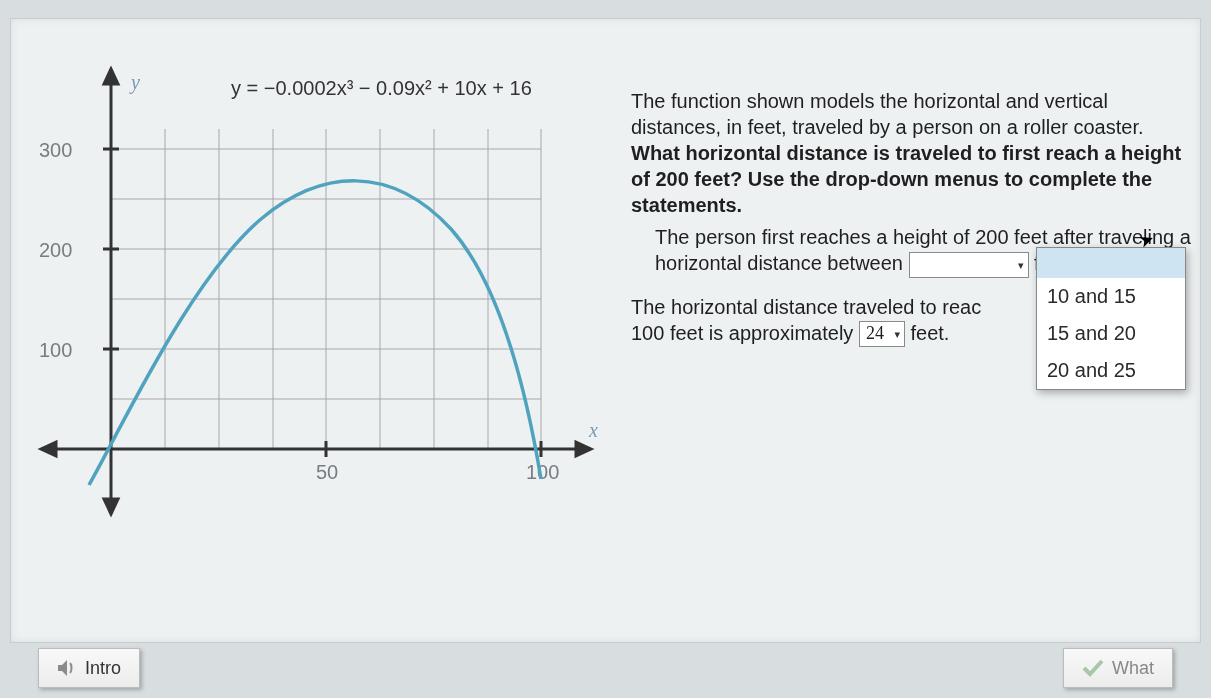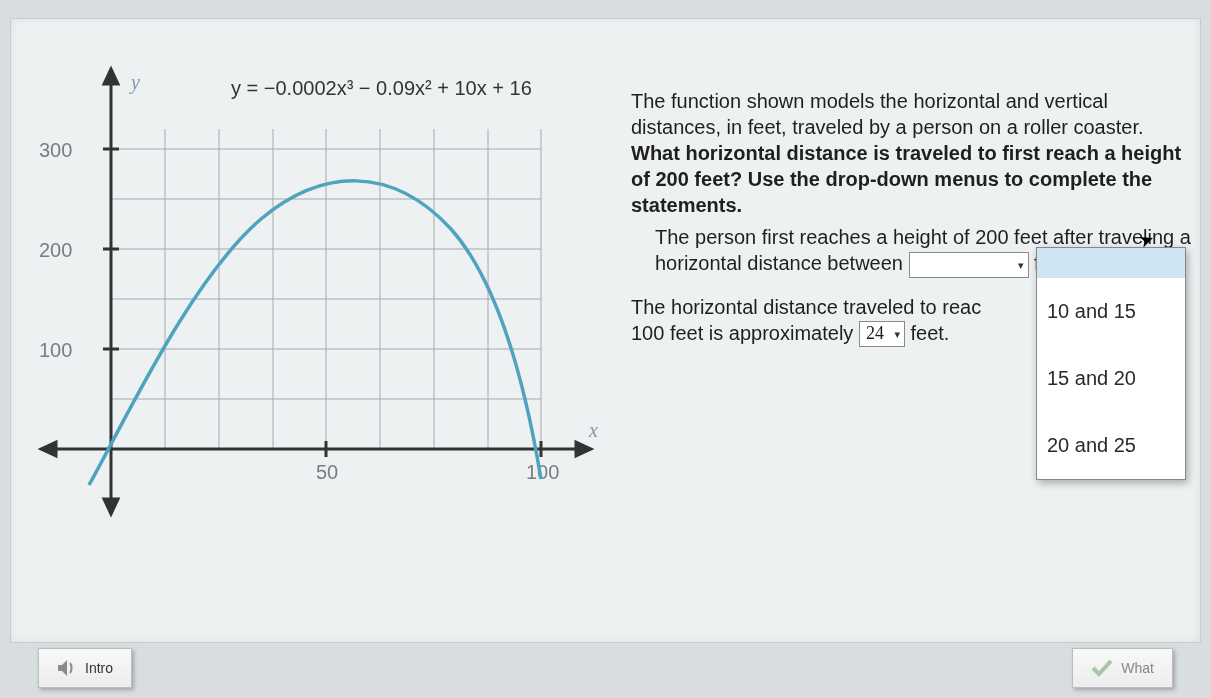--- a/index.html
+++ b/index.html
@@ -65,21 +65,21 @@
   background: #fff;
   border: 1px solid #888;
   box-shadow: 2px 3px 8px rgba(0,0,0,.3);
   font-size: 20px;
 }
 .dropdown-list .hl {
   background: #cfe4f3;
   height: 30px;
 }
 .dropdown-list .item {
-  padding: 22px 10px;
+  padding: 7px 10px;
   color: #2a2a2a;
 }
 .cursor-arrow {
   position: absolute;
   left: 1128px; top: 210px;
   font-size: 18px;
   color: #000;
   transform: rotate(-20deg);
 }
 
@@ -89,21 +89,21 @@
   width: 1191px; height: 46px;
 }
 .btn {
   position: absolute;
   height: 40px;
   border: 1px solid #bcbcbc;
   background: linear-gradient(#f9f9f9,#ececec);
   box-shadow: 2px 2px 4px rgba(0,0,0,.25);
   display: flex; align-items: center; justify-content: center;
   gap: 8px;
-  font-size: 14px;
+  font-size: 18px;
   padding: 0 18px;
   color: #333;
 }
 .btn-intro { left: 28px; bottom: 0; }
 .btn-done  { right: 28px; bottom: 0; color: #888; }
 .sound-icn svg, .check-icn svg { display: block; }
 </style>
 </head>
 <body>
 

